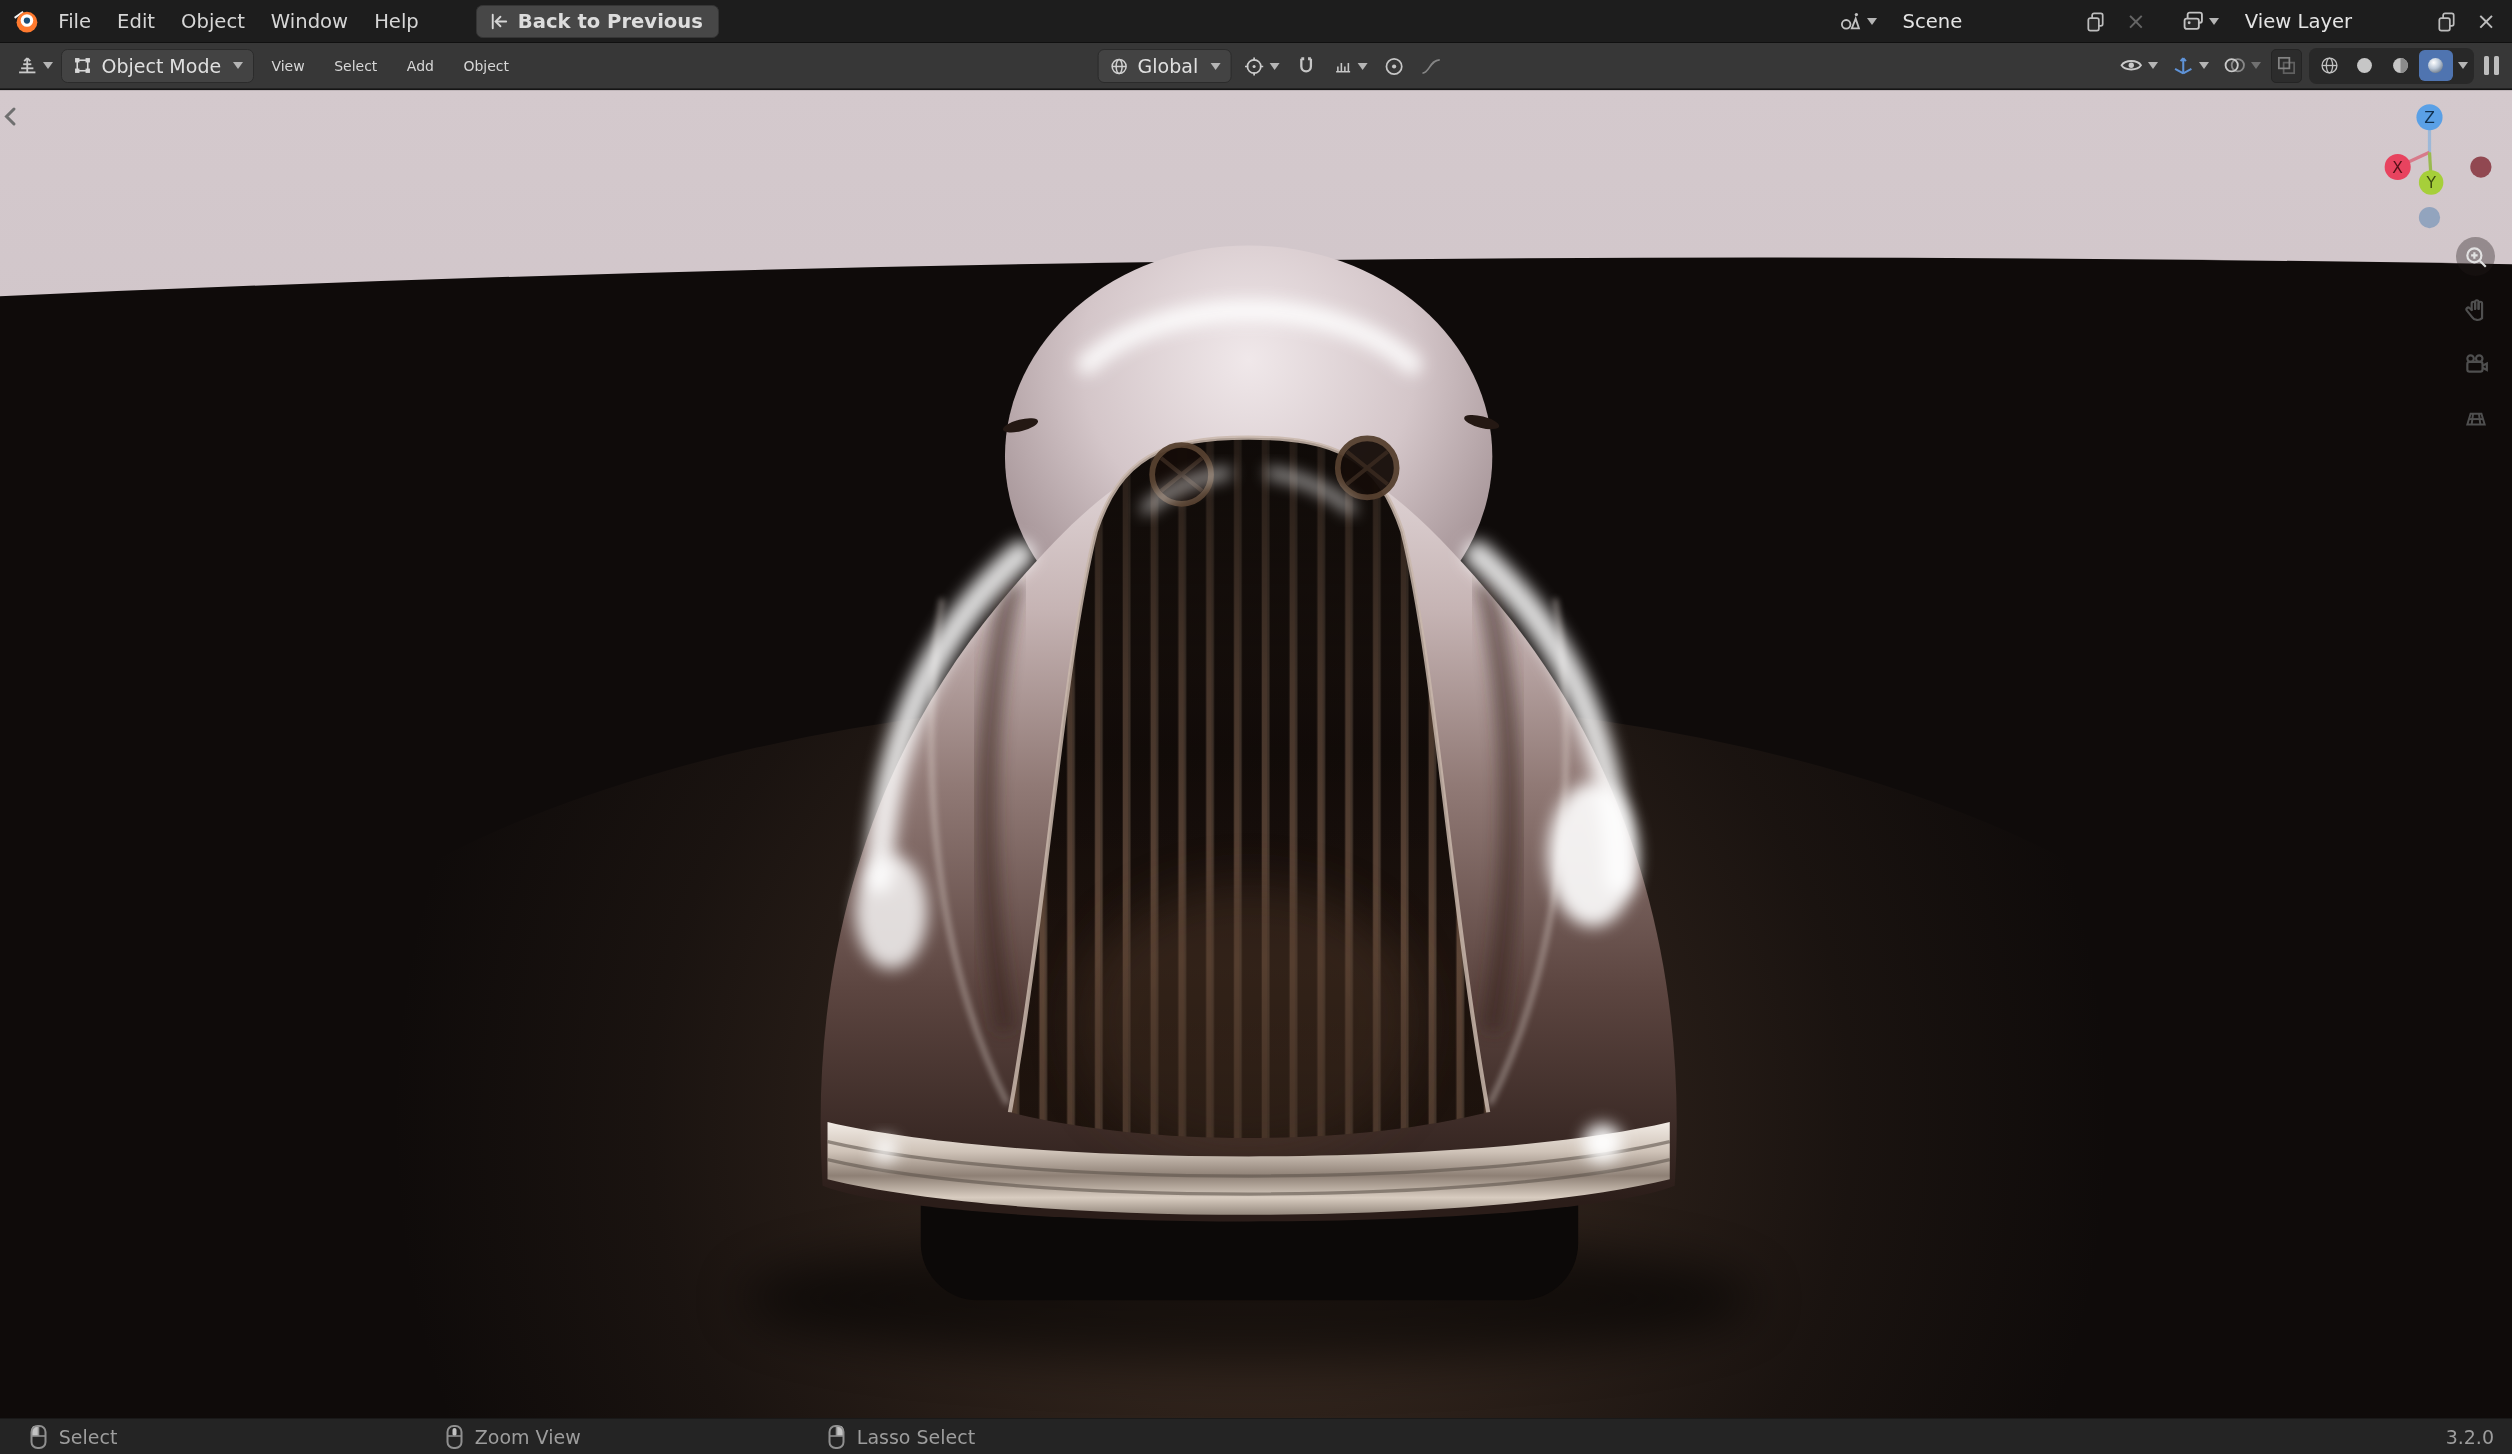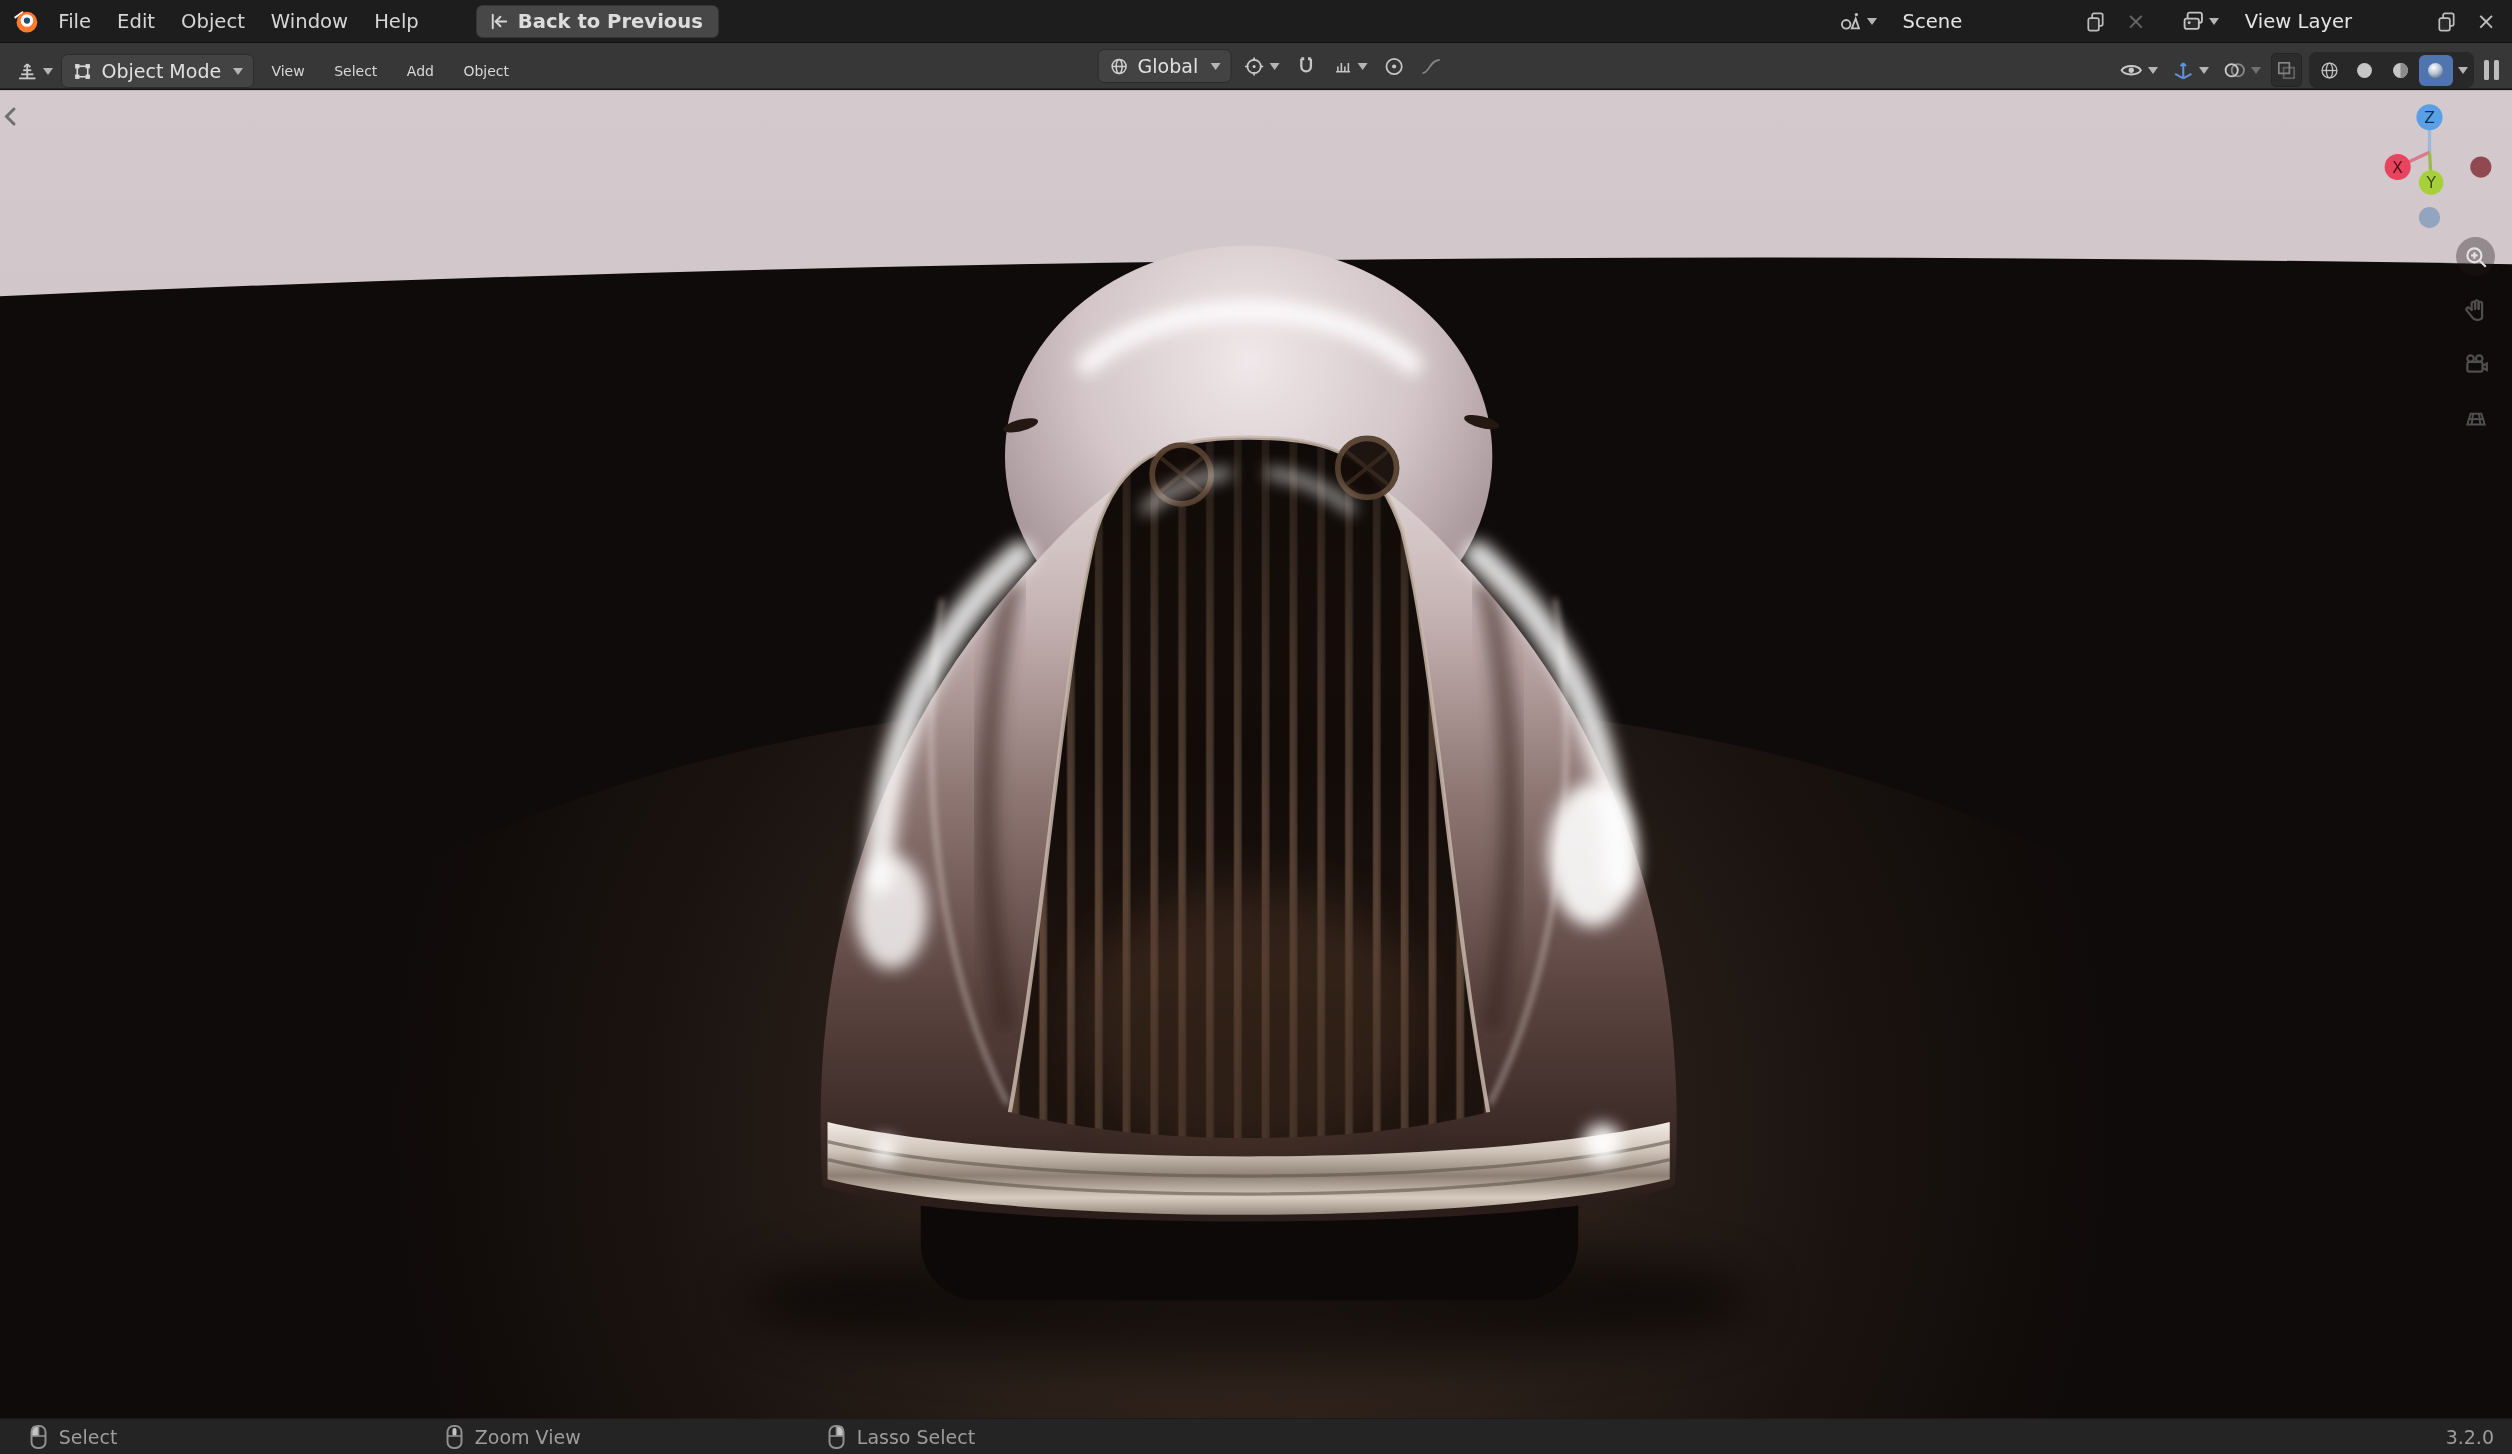--- a/index.html
+++ b/index.html
@@ -21,21 +21,21 @@
   .chev.dim { opacity:.45; }
   .sel-name { color:#e4e4e4; font-size:19.6px; padding:0 8.2px; white-space:nowrap; }
   .scene-name { width:176px; }
   .layer-name { width:184px; }
   .x-glyph { color:#bdbdbd; font-size:23px; line-height:23px; padding:0 4.9px; }
   .x-glyph.dim { opacity:.45; }
   .tb-icon { display:flex; align-items:center; }
 
   
   .vheader { position:absolute; top:43px; left:0; width:2512px; height:46px;
-    background:#373737; border-bottom:1.6px solid #222222; display:flex; align-items:flex-end; z-index:25;gap:24px; }
+    background:#373737; border-bottom:1.6px solid #222222; display:flex; align-items:center; z-index:25;gap:24px; }
   .vh-left { display:flex; align-items:center; gap:4.9px; padding-left:11.4px; }
   .drop-btn { height:34px; background:#434343; border:0.8px solid #2b2b2b; border-radius:6.5px;
     display:flex; align-items:center; gap:8.2px; padding:0 9.8px; color:#e0e0e0; font-size:19px; }
   .hdr-menu { padding:0 12.3px; color:#d8d8d8; font-size:14px; height:100%; display:flex; align-items:center; }
   .vh-center { position:absolute; left:1272px; transform:translateX(-50%); top:0; height:46px;
     display:flex; align-items:center; gap:8.2px; }
   .vh-right { margin-left:auto; display:flex; align-items:center; gap:6.5px; padding-right:9.8px; }
   .icon-btn { height:34px; display:flex; align-items:center; justify-content:center; padding:0 3.3px; border-radius:4.9px; }
   .icon-btn.pressed { background:#2c2c2c; border:0.8px solid #242424; }
   .shade-group { display:flex; align-items:center; background:#282828; border-radius:7.4px; padding:2.5px 3.3px; gap:1.6px; }

